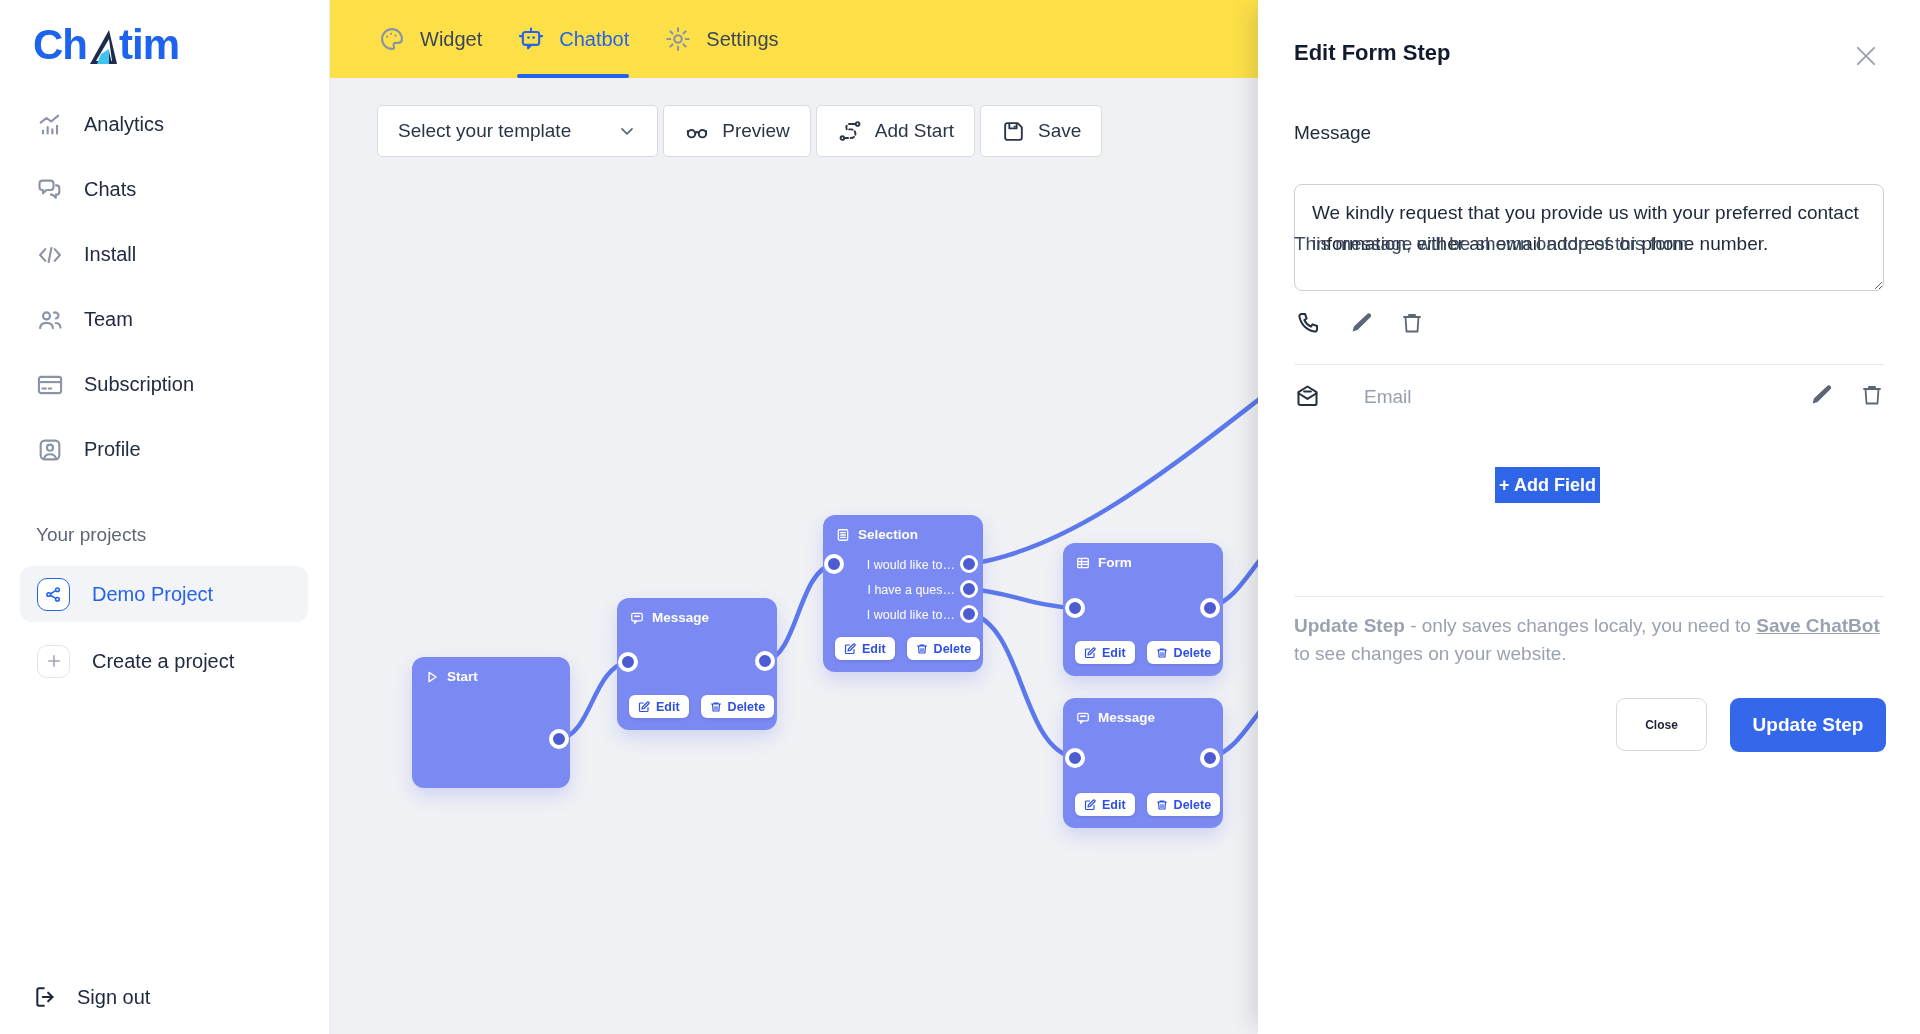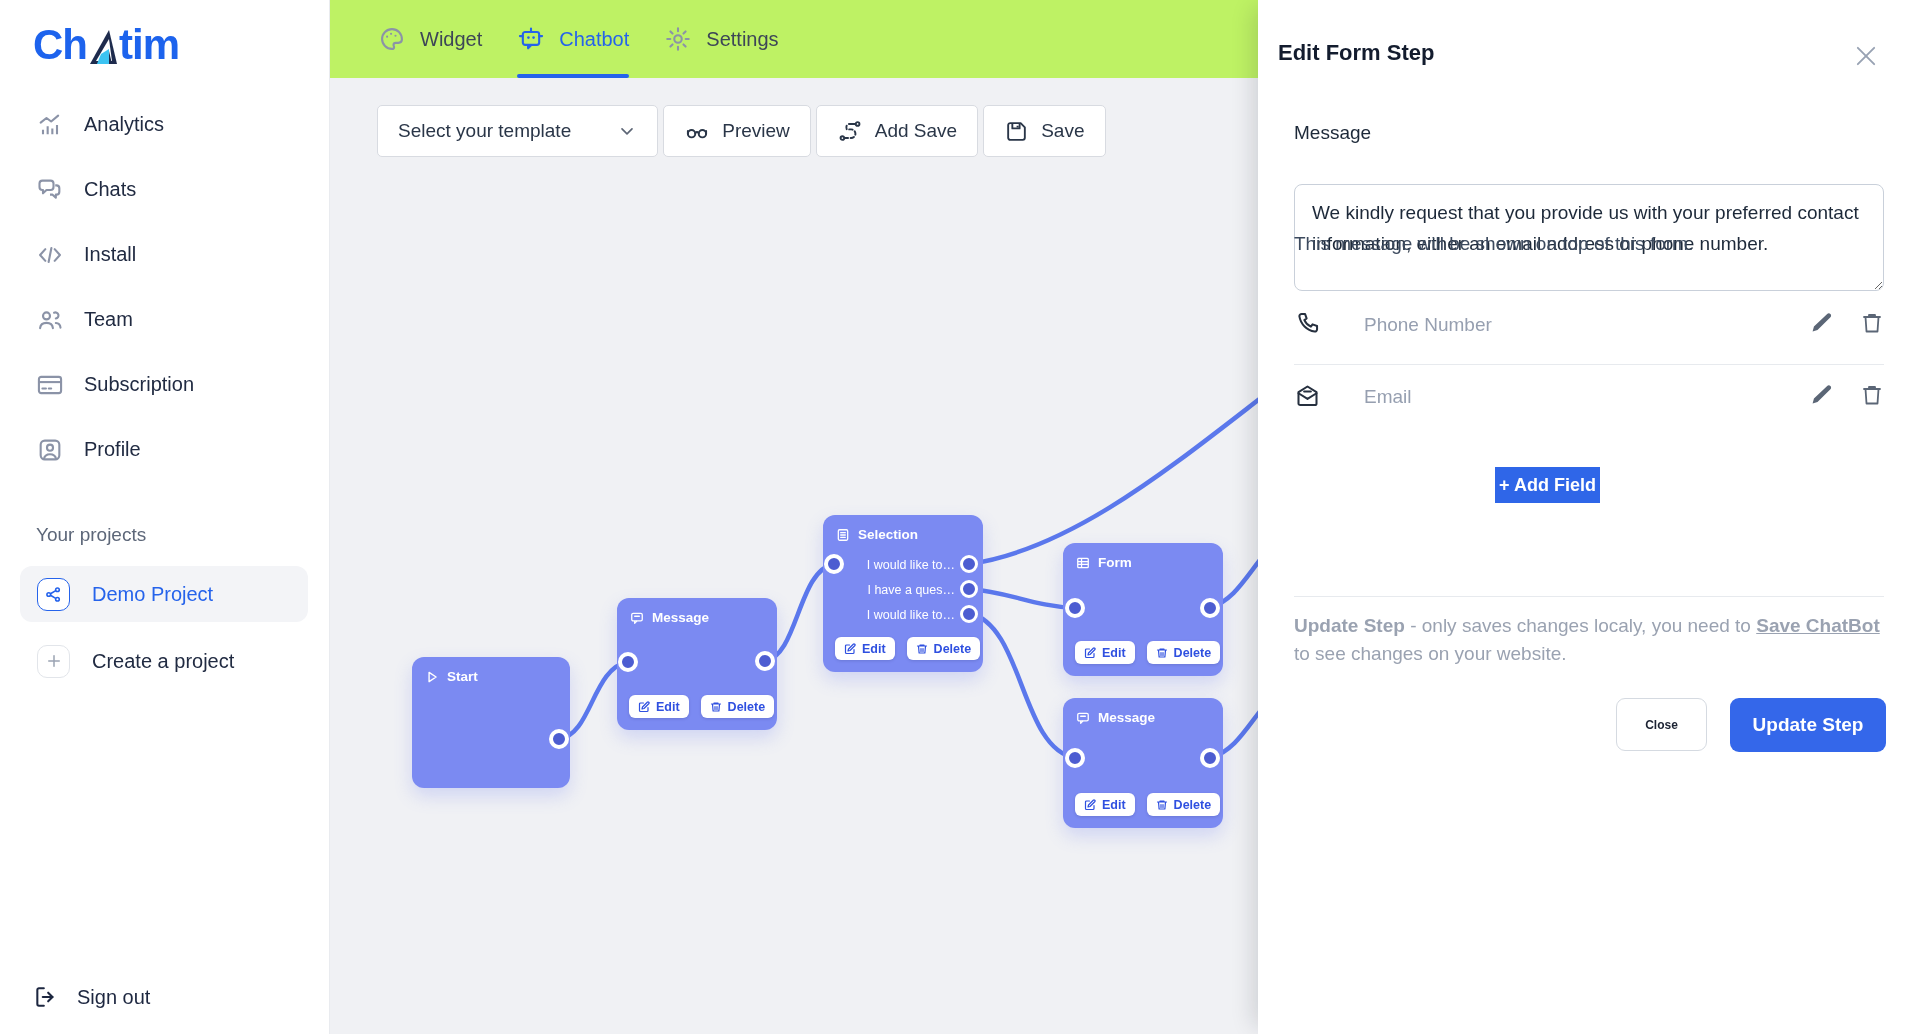--- a/index.html
+++ b/index.html
@@ -1,18 +1,18 @@
 <!DOCTYPE html>
 <html><head>
 <meta charset="utf-8">
 <style>
   * { margin:0; padding:0; box-sizing:border-box; }
   html,body { width:1920px; height:1034px; overflow:hidden; background:#fff;
     font-family:"Liberation Sans", sans-serif; color:#202b45; }
-  .stage { position:relative; width:1920px; height:1032px; background:#bef264; }
+  .stage { position:relative; width:1920px; height:1032px; background:#fde047; }
 
   
   .sidebar { position:absolute; left:0; top:0; width:330px; height:1034px;
     background:#fff; border-right:1px solid #e9ebef; z-index:5; }
   .logo { position:absolute; left:33px; top:24px; display:flex; align-items:flex-end;
     font-weight:700; font-size:42px; letter-spacing:-1px; color:#1d63ed; line-height:1; }
   .logo svg { margin:0 1px 1px 1px; }
   .nav { position:absolute; left:0; top:92px; width:330px; }
   .nav-item { display:flex; align-items:center; gap:20px; height:65px; padding-left:36px;
     font-size:20px; color:#212b42; cursor:pointer; }
@@ -71,21 +71,21 @@
     box-shadow:0 1px 3px rgba(30,40,90,.18); }
   .nbtn svg { color:#2f50e0; }
   .node-options { position:absolute; left:0; right:0; top:37px; }
   .opt { position:relative; height:25px; display:flex; align-items:center;
     justify-content:flex-end; padding-right:28px; color:#fff; font-size:12.5px; }
   .opt .port.small { width:18px; height:18px; border-width:3.5px; right:5px; top:3px; left:auto; }
 
   
   .panel { position:absolute; left:1258px; top:0; width:662px; height:1034px; background:#fff;
     box-shadow:-12px 0 22px -8px rgba(16,24,40,.16); z-index:10; }
-  .panel-title { position:absolute; left:20px; top:40px; font-size:22px; font-weight:700;
+  .panel-title { position:absolute; left:36px; top:40px; font-size:22px; font-weight:700;
     color:#131c2e; }
   .panel-close { position:absolute; right:40px; top:42px; color:#98a2b3; cursor:pointer; }
   .msg-label { position:absolute; left:36px; top:122px; font-size:19px; color:#1d2939; }
   .msg-input { position:absolute; left:36px; top:106px; width:590px; height:107px;
     border:1px solid #c9d0da; border-radius:8px; padding:13px 17px; font-size:19px;
     line-height:1.62; color:#1d2939; font-family:inherit; resize:vertical; background:#fff; }
   .msg-wrap { position:absolute; left:0px; top:78px; width:662px; }
   .helper { position:absolute; left:36px; top:233px; font-size:19px; color:#3c4a5e; }
   .field-row { position:absolute; left:36px; width:590px; height:58px; display:flex;
     align-items:center; }
@@ -264,21 +264,21 @@
         </svg>
         <span>Preview</span>
       </div>
       <div class="tool-seg">
         <svg width="26" height="26" viewBox="0 0 24 24" fill="none" stroke="currentColor" stroke-width="1.8" stroke-linecap="round">
           <circle cx="5" cy="18.5" r="1.7"></circle>
           <path d="M7 18.5h6a4 4 0 0 0 0-8H9a4 4 0 0 1 0-3.5" stroke-dasharray="3.2 2.4"></path>
           <circle cx="19" cy="5.5" r="1.7"></circle>
             <path d="M11 5.5h6"></path>
         </svg>
-        <span>Add Save</span>
+        <span>Add Start</span>
       </div>
       <div class="tool-seg">
         <svg width="25" height="25" viewBox="0 0 24 24" fill="none" stroke="currentColor" stroke-width="1.8" stroke-linejoin="round">
           <path d="M4 6a2 2 0 0 1 2-2h10l4 4v10a2 2 0 0 1-2 2H6a2 2 0 0 1-2-2z"></path>
           <path d="M8 4v5h7V4 M13 6.5v1.5"></path>
         </svg>
         <span>Save</span>
       </div>
     </div>
 
@@ -430,21 +430,20 @@
       <textarea class="msg-input" style="">We kindly request that you provide us with your preferred contact information, either an email address or phone number.</textarea>
     </div>
     <div class="helper">This message will be shown on top of this form.</div>
 
     <div class="field-row" style="top:296px">
       <span class="f-icon">
         <svg width="27" height="27" viewBox="0 0 24 24" fill="none" stroke="currentColor" stroke-width="1.8" stroke-linejoin="round">
           <path d="M6.8 3.5h3l1.4 4-2 1.5a12 12 0 0 0 5.8 5.8l1.5-2 4 1.4v3a2 2 0 0 1-2.1 2A16.5 16.5 0 0 1 4.8 5.6a2 2 0 0 1 2-2.1z"></path>
         </svg>
       </span>
-      <span class="f-label">Phone Number</span>
       <span class="a-icon">
         <svg width="24" height="24" viewBox="0 0 24 24" fill="currentColor">
           <path d="M17.2 2.9a2.3 2.3 0 0 1 3.9 1.6c0 .6-.25 1.2-.68 1.63L7.5 19.06 2.6 20.4l1.34-4.9z"></path>
         </svg>
       </span>
       <span class="a-icon">
         <svg width="24" height="24" viewBox="0 0 24 24" fill="none" stroke="currentColor" stroke-width="1.8" stroke-linecap="round" stroke-linejoin="round">
           <path d="M4 6h16 M9 6V4h6v2 M18.5 6l-1 14.5h-11L5.5 6"></path>
         </svg>
       </span>

